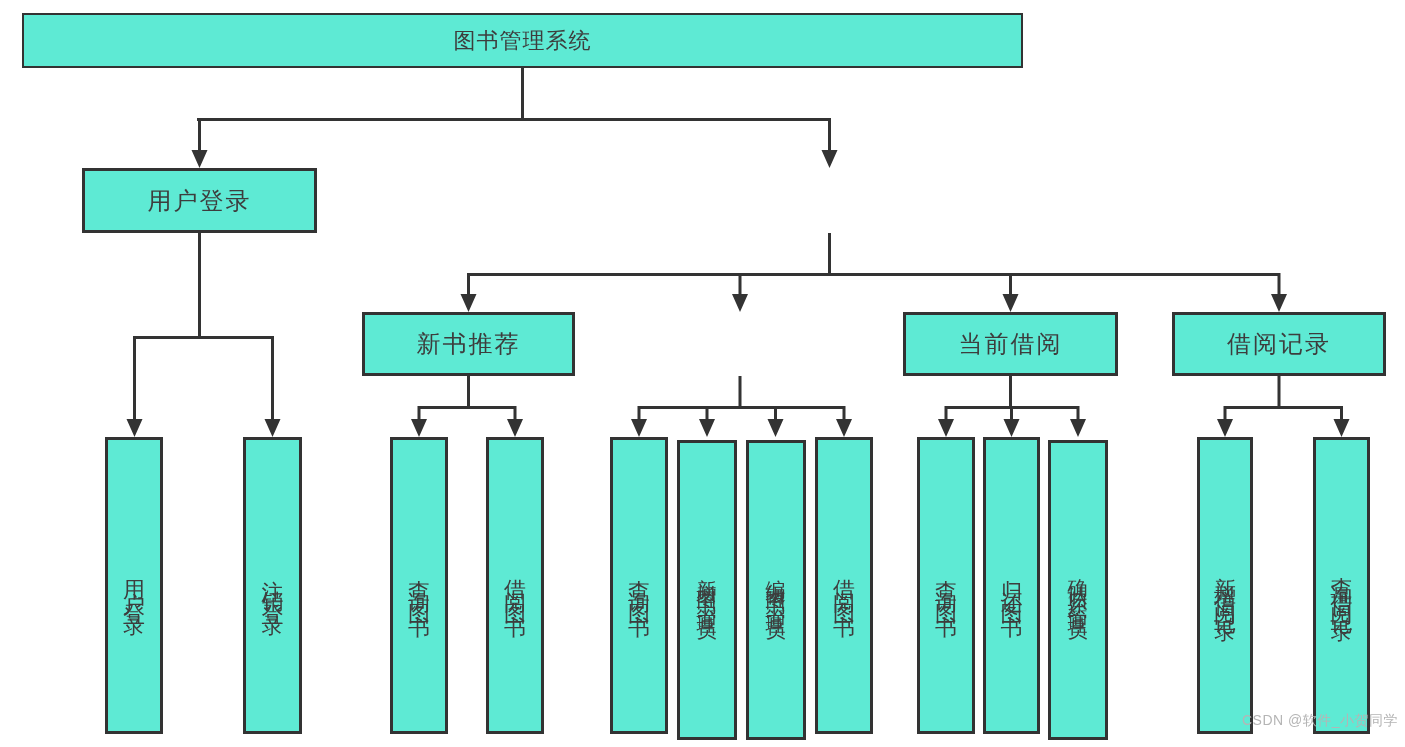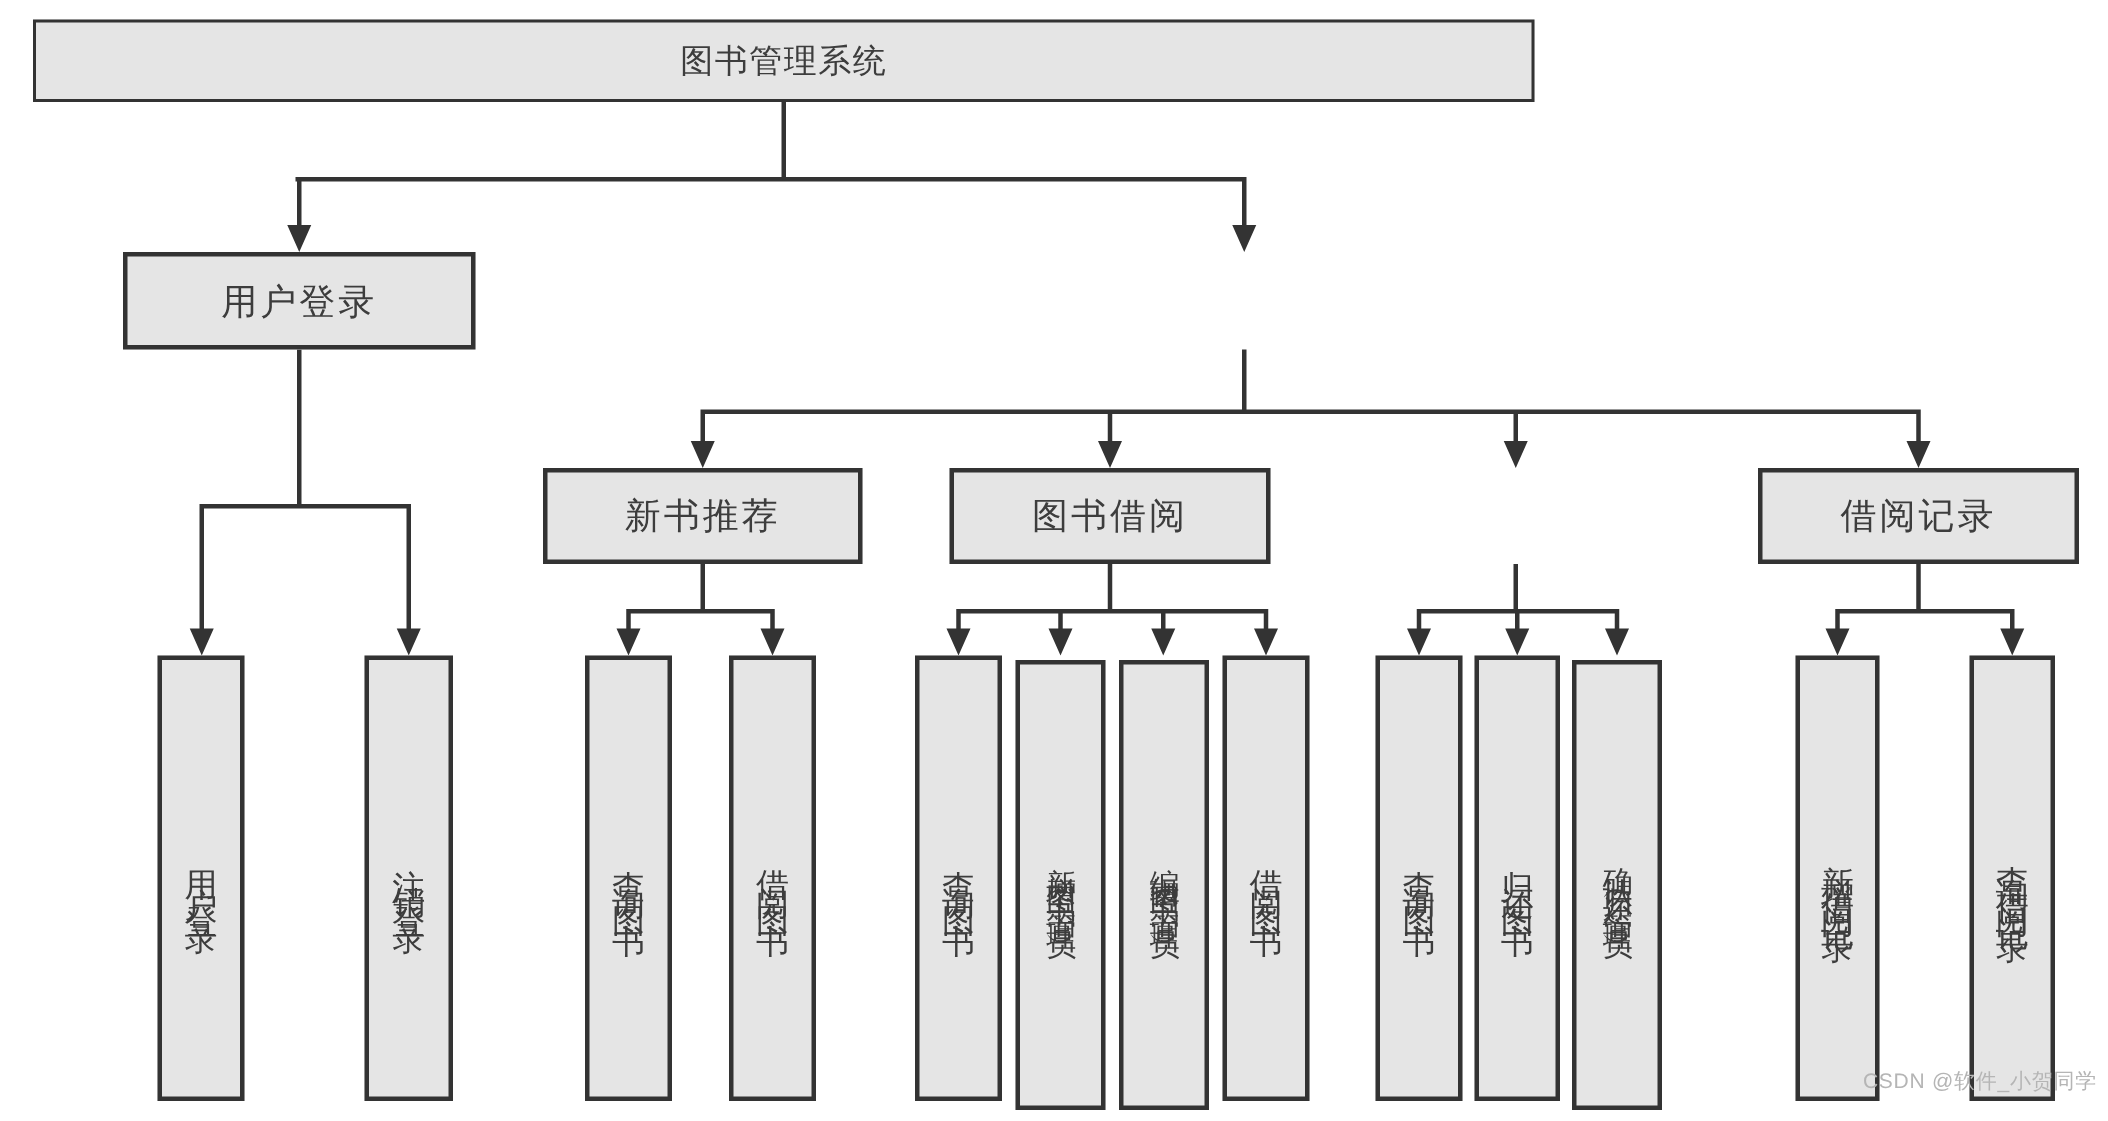--- a/index.html
+++ b/index.html
@@ -15,21 +15,21 @@
     width: 1405px;
     height: 747px;
     background: var(--background, #ffffff);
     overflow: hidden;
     font-family: "Liberation Sans", "DejaVu Sans", sans-serif;
     color: var(--text, #3d3d3d);
   }
   .connector-svg { position: absolute; left: 0; top: 0; }
   .box {
     position: absolute;
-    background: #e5e5e5;
+    background: #5eead4;
     border: 3px solid var(--line, #333);
     display: flex;
     align-items: center;
     justify-content: center;
     text-align: center;
     color: var(--text, #3d3d3d);
     z-index: 2;
   }
   .box.root  { border-width: 2px; font-size: 22px; letter-spacing: 1px; }
   .box.lvl2  { font-size: 24px; letter-spacing: 2px; }
@@ -111,21 +111,21 @@
              M1070 419 L1086 419 L1078 437 Z
              M1217 419 L1233 419 L1225 437 Z
              M1333.5 419 L1349.5 419 L1341.5 437 Z"></path>
   </svg>
 
   <div class="box root" style="left:22px; top:13px; width:1001px; height:55px;">图书管理系统</div>
 
   <div class="box lvl2" style="left:82px; top:168px; width:235px; height:65px;">用户登录</div>
 
   <div class="box lvl3" style="left:362px; top:312px; width:213px; height:64px;">新书推荐</div>
-  <div class="box lvl3" style="left:633px; top:312px; width:214px; height:64px;">图书借阅</div>
+  <div class="box lvl3" style="left:903px; top:312px; width:215px; height:64px;">当前借阅</div>
   <div class="box lvl3" style="left:1172px; top:312px; width:214px; height:64px;">借阅记录</div>
 
   <div class="box leaf" style="left:105px; top:437px; width:58px; height:297px;">用户登录</div>
   <div class="box leaf" style="left:243px; top:437px; width:59px; height:297px;">注销登录</div>
 
   <div class="box leaf" style="left:390px; top:437px; width:58px; height:297px;">查询图书</div>
   <div class="box leaf" style="left:486px; top:437px; width:58px; height:297px;">借阅图书</div>
 
   <div class="box leaf" style="left:610px; top:437px; width:58px; height:297px;">查询图书</div>
   <div class="box leaf admin" style="left:677px; top:440px; width:60px; height:300px;">新增图书（管理员）</div>

